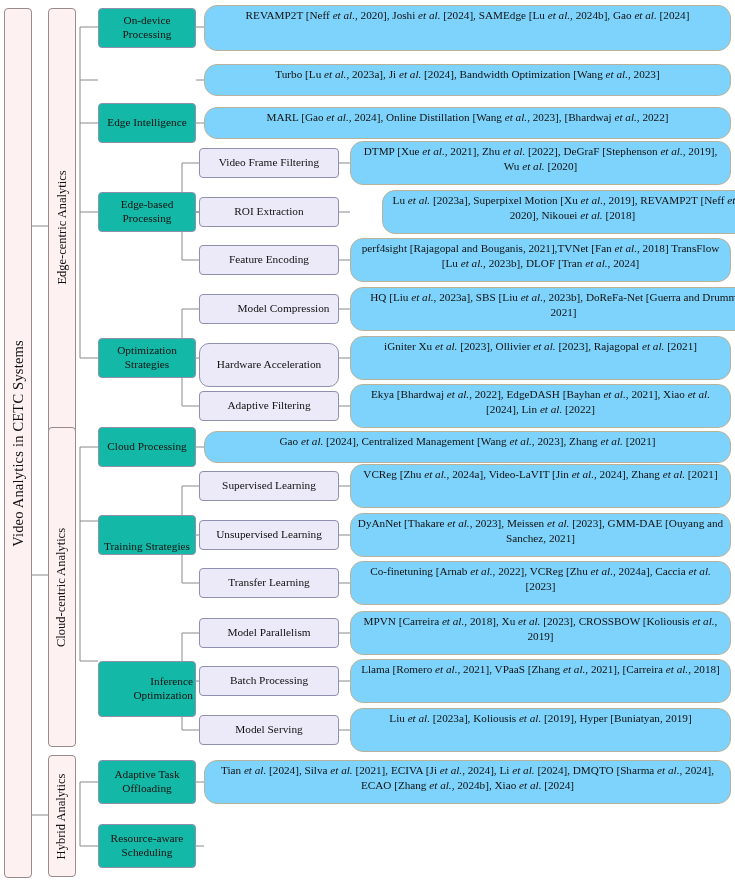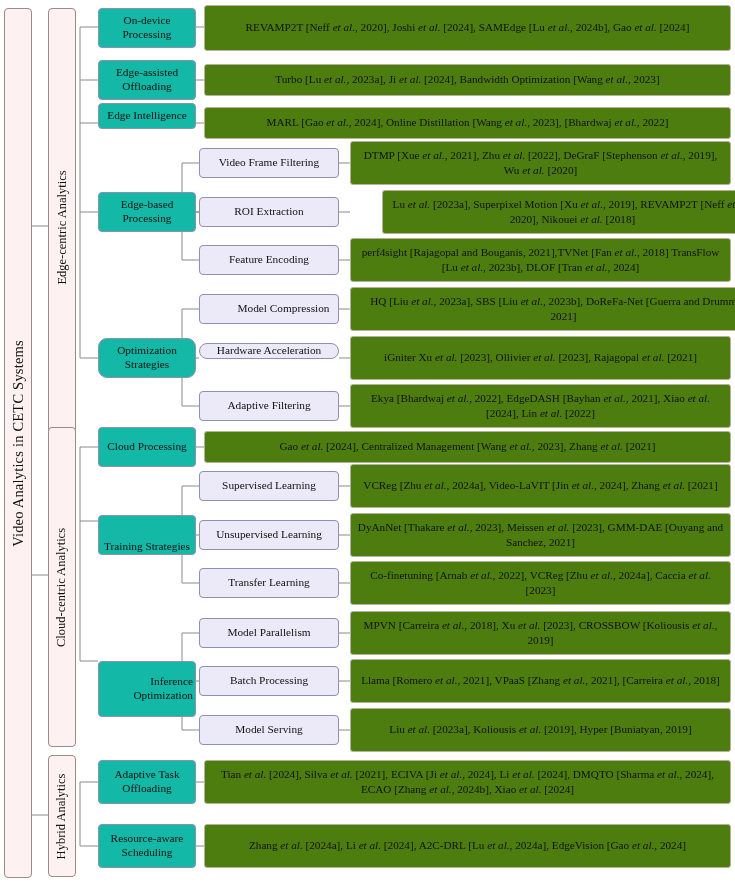--- a/index.html
+++ b/index.html
@@ -92,24 +92,23 @@
     font-size: 11.3px;
     line-height: 1.2;
     padding: 0 2px;
     box-sizing: border-box;
   }
 
   
   .leaf {
     position: absolute;
     border: 1px solid #b9b29a;
-    border-radius: 3px;
-    background: #4d7c0f;
-    display: flex;
-    align-items: center;
+    border-radius: 13px;
+    background: #7dd3fc;
+    display: flex;
     justify-content: center;
     text-align: center;
     font-size: 11.2px;
     line-height: 1.35;
     padding: 2px 5px;
     box-sizing: border-box;
   }
   .leaf .inner { width: 100%; }
 
   em { font-style: italic; }
@@ -215,28 +214,25 @@
     <span class="vtext">Hybrid Analytics</span>
   </div>
 
   <div class="l2" style="top:8px; height:40px;">
     <span>On-device Processing</span>
   </div>
   <div class="leaf" style="left:204px; top:5px; width:527px; height:46px;">
     <span class="inner">REVAMP2T [Neff <em>et al.</em>, 2020], Joshi <em>et al.</em> [2024], SAMEdge [Lu <em>et al.</em>, 2024b], Gao <em>et al.</em> [2024]</span>
   </div>
 
-  <div class="l2" style="top:60px; height:40px;">
-    <span>Edge-assisted Offloading</span>
-  </div>
   <div class="leaf" style="left:204px; top:64px; width:527px; height:32px;">
     <span class="inner">Turbo [Lu <em>et al.</em>, 2023a], Ji <em>et al.</em> [2024], Bandwidth Optimization [Wang <em>et al.</em>, 2023]</span>
   </div>
 
-  <div class="l2" style="top:103px; height:26px;">
+  <div class="l2" style="top:103px; height:40px;">
     <span>Edge Intelligence</span>
   </div>
   <div class="leaf" style="left:204px; top:107px; width:527px; height:32px;">
     <span class="inner">MARL [Gao <em>et al.</em>, 2024], Online Distillation [Wang <em>et al.</em>, 2023], [Bhardwaj <em>et al.</em>, 2022]</span>
   </div>
 
   <div class="l2" style="top:192px; height:40px;">
     <span>Edge-based Processing</span>
   </div>
 
@@ -254,32 +250,32 @@
     <span class="inner">Lu <em>et al.</em> [2023a], Superpixel Motion [Xu <em>et al.</em>, 2019], REVAMP2T [Neff <em>et al.</em>, 2020], Nikouei <em>et al.</em> [2018]</span>
   </div>
 
   <div class="l3" style="top:245px; height:30px;">
     <span>Feature Encoding</span>
   </div>
   <div class="leaf" style="left:350px; top:238px; width:381px; height:44px;">
     <span class="inner">perf4sight [Rajagopal and Bouganis, 2021],TVNet [Fan <em>et al.</em>, 2018] TransFlow [Lu <em>et al.</em>, 2023b], DLOF [Tran <em>et al.</em>, 2024]</span>
   </div>
 
-  <div class="l2" style="top:338px; height:40px;border-radius:9px;">
+  <div class="l2" style="top:338px; height:40px;">
     <span>Optimization Strategies</span>
   </div>
 
   <div class="l3" style="top:294px; height:30px;padding-left:31px;">
     <span>Model Compression</span>
   </div>
   <div class="leaf" style="left:350px; top:287px; width:427px; height:44px;">
     <span class="inner">HQ [Liu <em>et al.</em>, 2023a], SBS [Liu <em>et al.</em>, 2023b], DoReFa-Net [Guerra and Drummond, 2021]</span>
   </div>
 
-  <div class="l3" style="top:343px; height:16px;border-radius:10px;">
+  <div class="l3" style="top:343px; height:44px;border-radius:10px;">
     <span>Hardware Acceleration</span>
   </div>
   <div class="leaf" style="left:350px; top:336px; width:381px; height:44px;">
     <span class="inner">iGniter Xu <em>et al.</em> [2023], Ollivier <em>et al.</em> [2023], Rajagopal <em>et al.</em> [2021]</span>
   </div>
 
   <div class="l3" style="top:391px; height:30px;">
     <span>Adaptive Filtering</span>
   </div>
   <div class="leaf" style="left:350px; top:384px; width:381px; height:44px;">
@@ -346,17 +342,14 @@
   <div class="l2" style="top:760px; height:44px;">
     <span>Adaptive Task Offloading</span>
   </div>
   <div class="leaf" style="left:204px; top:760px; width:527px; height:44px;">
     <span class="inner">Tian <em>et al.</em> [2024],  Silva <em>et al.</em> [2021], ECIVA [Ji <em>et al.</em>, 2024], Li <em>et al.</em> [2024], DMQTO [Sharma <em>et al.</em>, 2024], ECAO [Zhang <em>et al.</em>, 2024b], Xiao <em>et al.</em> [2024]</span>
   </div>
 
   <div class="l2" style="top:824px; height:44px;">
     <span>Resource-aware Scheduling</span>
   </div>
-  <div class="leaf" style="left:204px; top:824px; width:527px; height:44px;">
-    <span class="inner">Zhang <em>et al.</em> [2024a],  Li <em>et al.</em> [2024], A2C-DRL [Lu <em>et al.</em>, 2024a], EdgeVision [Gao <em>et al.</em>, 2024]</span>
-  </div>
 
 </div>
 
 </body></html>

